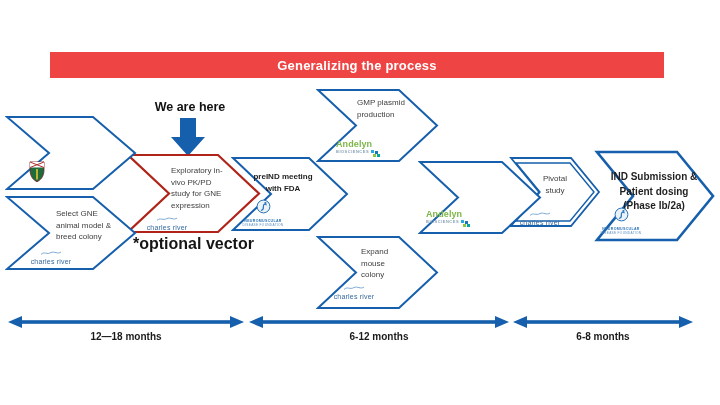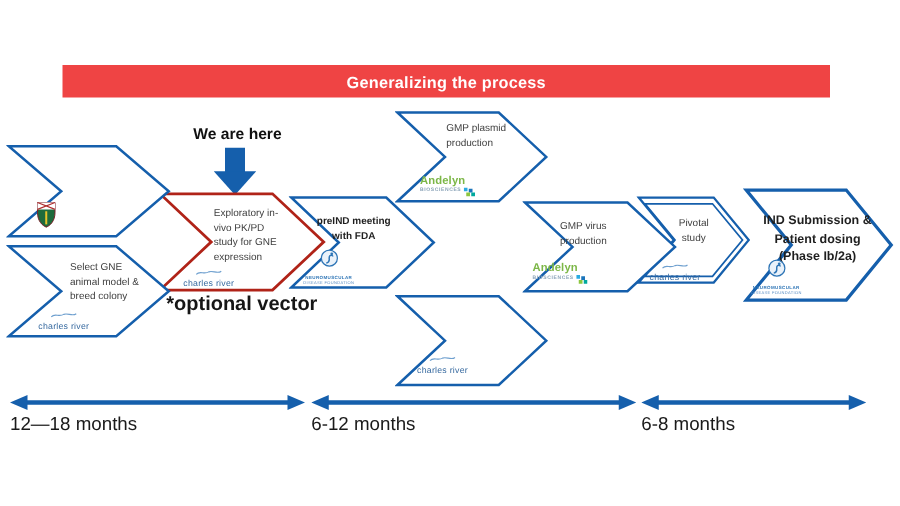--- a/index.html
+++ b/index.html
@@ -17,21 +17,21 @@
   .lbl{position:absolute;font-size:8px;line-height:1.45;color:#404040}
   .lbl.bold{font-weight:bold;color:#1f1f1f;text-align:center}
   .lbl.center{text-align:center}
 
   .marker-label{position:absolute;left:148px;top:100px;width:84px;text-align:center;
                 font-weight:bold;font-size:12.5px;color:#111}
 
   .footnote{position:absolute;left:133px;top:233px;font-weight:bold;font-size:16px;
             line-height:1.35;color:#161616}
 
-  .tl-lbl{position:absolute;font-weight:normal;font-size:15px;color:#1a1a1a;text-align:left}
+  .tl-lbl{position:absolute;font-weight:bold;font-size:10px;color:#1a1a1a;text-align:center}
 
   
   .cr-logo{position:absolute;text-align:center;line-height:1}
   .cr-text{font-size:7px;color:#36699f;letter-spacing:.2px;margin-top:-1px;white-space:nowrap}
 
   
   .an-logo{position:absolute;line-height:1}
   .an-name{font-size:9px;font-weight:bold;color:#7cb747;letter-spacing:.1px}
   .an-row{display:flex;align-items:flex-start;gap:2px;margin-top:1px}
   .an-sub{font-size:4px;letter-spacing:.5px;color:#8aa3b8;font-weight:bold}
@@ -108,21 +108,21 @@
   <div class="chev" style="left:316px;top:235px">
     <svg width="123" height="75" viewBox="0 0 123 75">
       <polygon points="2,2 83,2 121,37.5 83,73 2,73 40,37.5" fill="#fff" stroke="#155FAC" stroke-width="2"></polygon>
     </svg>
   </div>
 
   <div class="lbl" style="left:56px;top:208px;width:62px">Select GNE animal model &amp; breed colony</div>
   <div class="lbl" style="left:171px;top:165px;width:58px">Exploratory in-vivo PK/PD study for GNE expression</div>
   <div class="lbl bold" style="left:251px;top:171px;width:64px">preIND meeting with FDA</div>
   <div class="lbl" style="left:357px;top:97px;width:50px">GMP plasmid production</div>
-  <div class="lbl" style="left:448px;top:175px;width:52px">GMP virus production</div>
+  <div class="lbl" style="left:361px;top:246px;width:42px">Expand mouse colony</div>
   <div class="lbl center" style="left:536px;top:173px;width:38px">Pivotal study</div>
   <div class="lbl bold" style="left:606px;top:170px;width:96px;font-size:10px">IND Submission &amp; Patient dosing (Phase Ib/2a)</div>
 
   <div class="footnote">
     <div>*optional vector</div>
   </div>
 
   <svg class="abs" style="left:29px;top:161px" width="16" height="22" viewBox="0 0 16 22">
     <path d="M1,1 H15 V9 C15,16 11,19.5 8,20.7 C5,19.5 1,16 1,9 Z" fill="#1e6b3c" stroke="#7a1f28" stroke-width="0.8"></path>
     <path d="M1,1 H15 V6.5 H1 Z" fill="#ffffff"></path>

